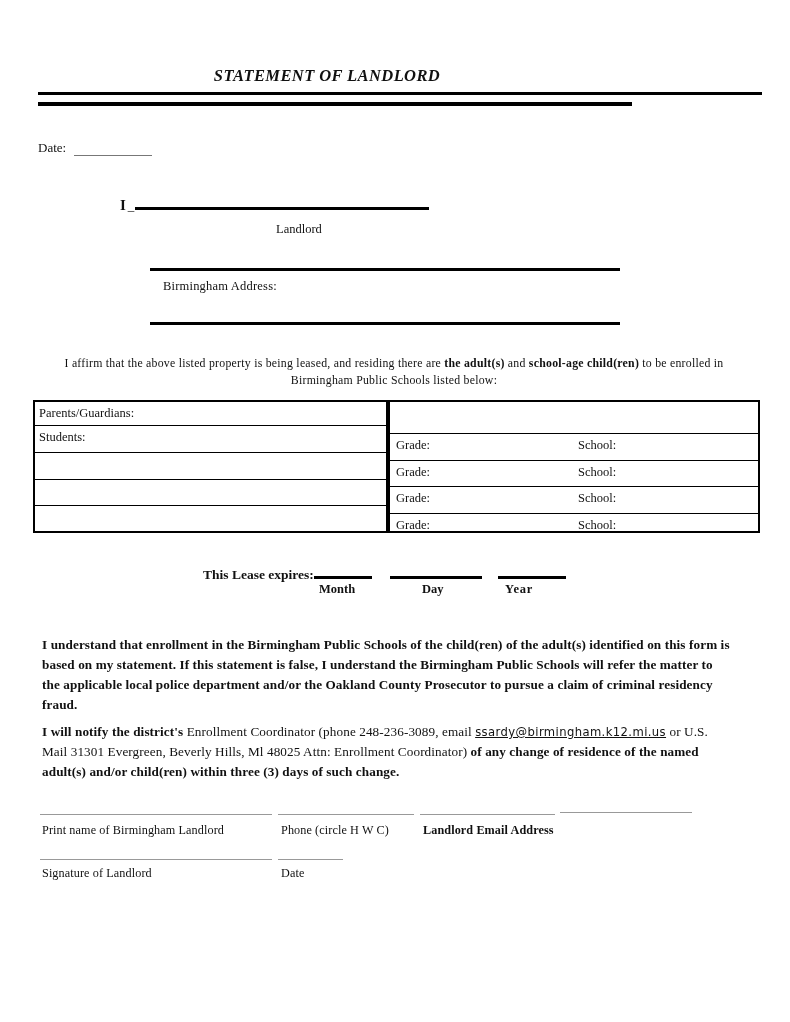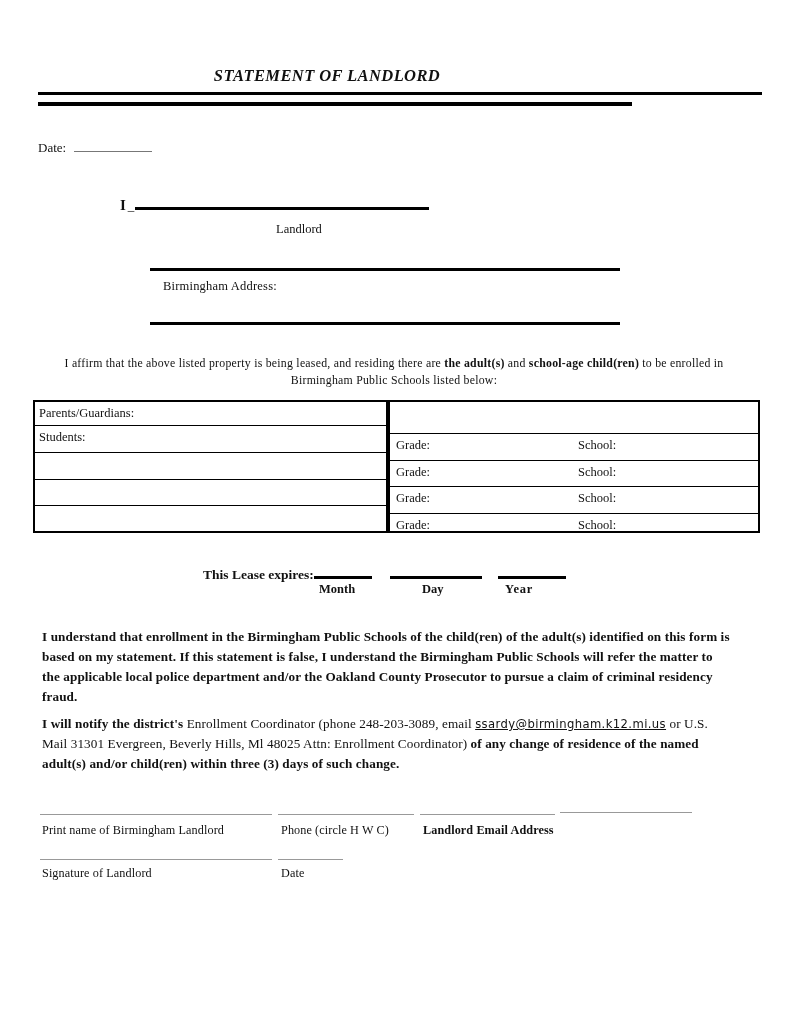--- a/index.html
+++ b/index.html
@@ -49,21 +49,21 @@
     border-top: 4px solid #000;
   }
 
   
   .date-row {
     position: absolute;
     left: 38px;
     top: 140px;
     font-size: 13px;
     display: flex;
-    align-items: flex-start;
+    align-items: flex-end;
   }
   .date-rule {
     display: inline-block;
     width: 78px;
     margin-left: 8px;
     border-bottom: 1.5px solid #777;
     height: 11px;
   }
 
   
@@ -242,20 +242,21 @@
 
   
   .para-bold {
     position: absolute;
     left: 42px;
     width: 690px;
     font-size: 13.2px;
     font-weight: 700;
     line-height: 1.52;
     letter-spacing: 0.1px;
+    margin-top: 8px;
   }
   .para1 { top: 627px; }
   .para2 { top: 714px; font-weight: 400; }
   .para2 b { font-weight: 700; }
   .email-link {
     font-family: "DejaVu Sans", sans-serif;
     font-size: 11.6px;
     letter-spacing: 0.4px;
     text-decoration: underline;
     color: #111;
@@ -337,21 +338,21 @@
     <span class="lease-seg seg-day"></span>
     <span class="lease-seg seg-year"></span>
   </div>
   <div class="lease-caps cap-month">Month</div>
   <div class="lease-caps cap-day">Day</div>
   <div class="lease-caps cap-year">Year</div>
 
   <div class="para-bold para1">I understand that enrollment in the Birmingham Public Schools of the child(ren) of the adult(s) identified on this form is based on my statement. If this statement is false, I understand the Birmingham Public Schools will refer the matter to the applicable local police department and/or the Oakland County Prosecutor to pursue a claim of criminal residency   fraud.</div>
 
   <div class="para-bold para2">
-    <b>I will notify the district's</b><span> Enrollment Coordinator (phone 248-203-3089, email </span><span class="email-link">ssardy@birmingham.k12.mi.us</span><span> or U.S. Mail 31301 Evergreen, Beverly Hills, Ml 48025 Attn: Enrollment Coordinator) </span><b>of any change of residence of the named adult(s) and/or child(ren) within three (3) days of such  change.</b>
+    <b>I will notify the district's</b><span> Enrollment Coordinator (phone 248-236-3089, email </span><span class="email-link">ssardy@birmingham.k12.mi.us</span><span> or U.S. Mail 31301 Evergreen, Beverly Hills, Ml 48025 Attn: Enrollment Coordinator) </span><b>of any change of residence of the named adult(s) and/or child(ren) within three (3) days of such  change.</b>
   </div>
 
   <div class="sig-rule" style="left:40px;  top:814px; width:232px;"></div>
   <div class="sig-rule" style="left:278px; top:814px; width:136px;"></div>
   <div class="sig-rule" style="left:420px; top:814px; width:135px;"></div>
   <div class="sig-rule" style="left:560px; top:812px; width:132px;"></div>
 
   <div class="sig-lbl" style="left:42px;  top:823px;">Print name of Birmingham  Landlord</div>
   <div class="sig-lbl" style="left:281px; top:823px;">Phone (circle H  W  C)</div>
   <div class="sig-lbl" style="left:423px; top:823px;font-weight:bold;">Landlord Email Address</div>

